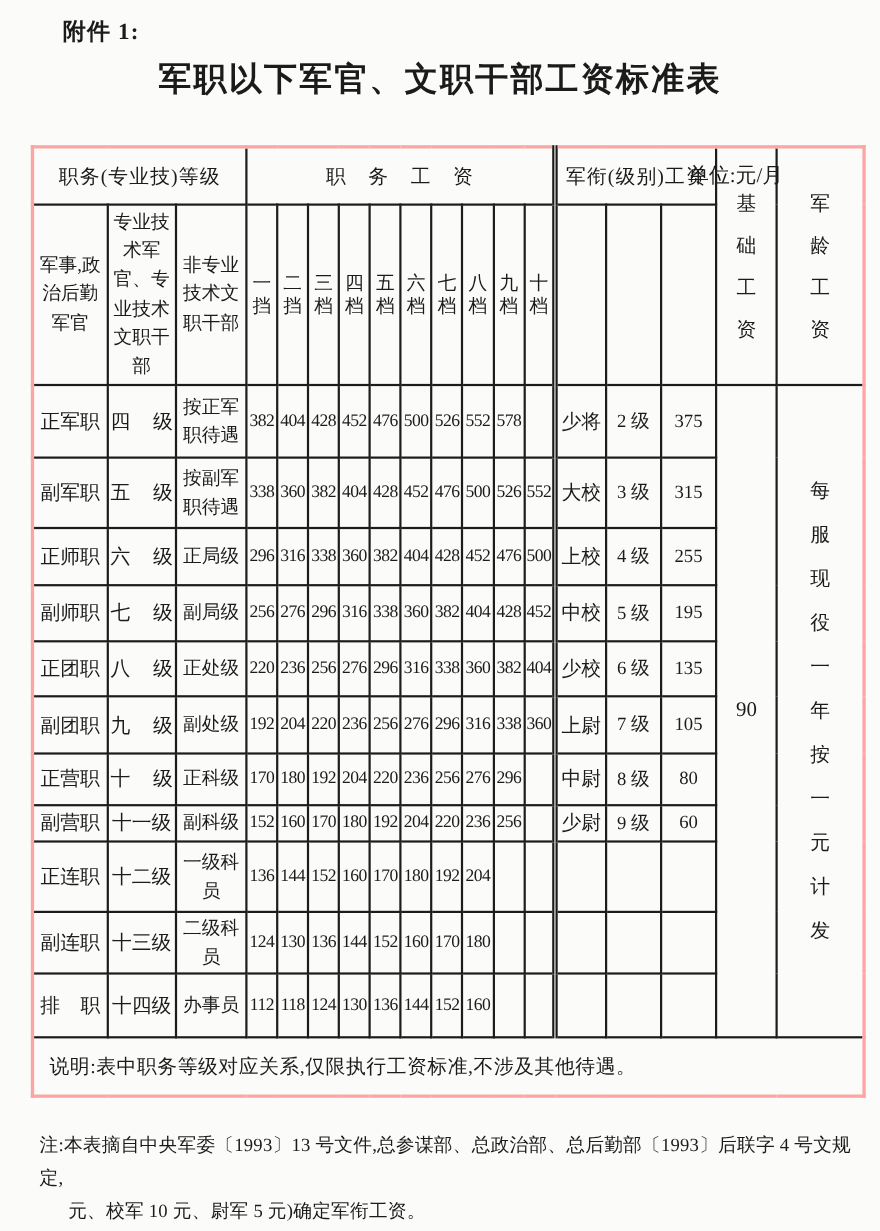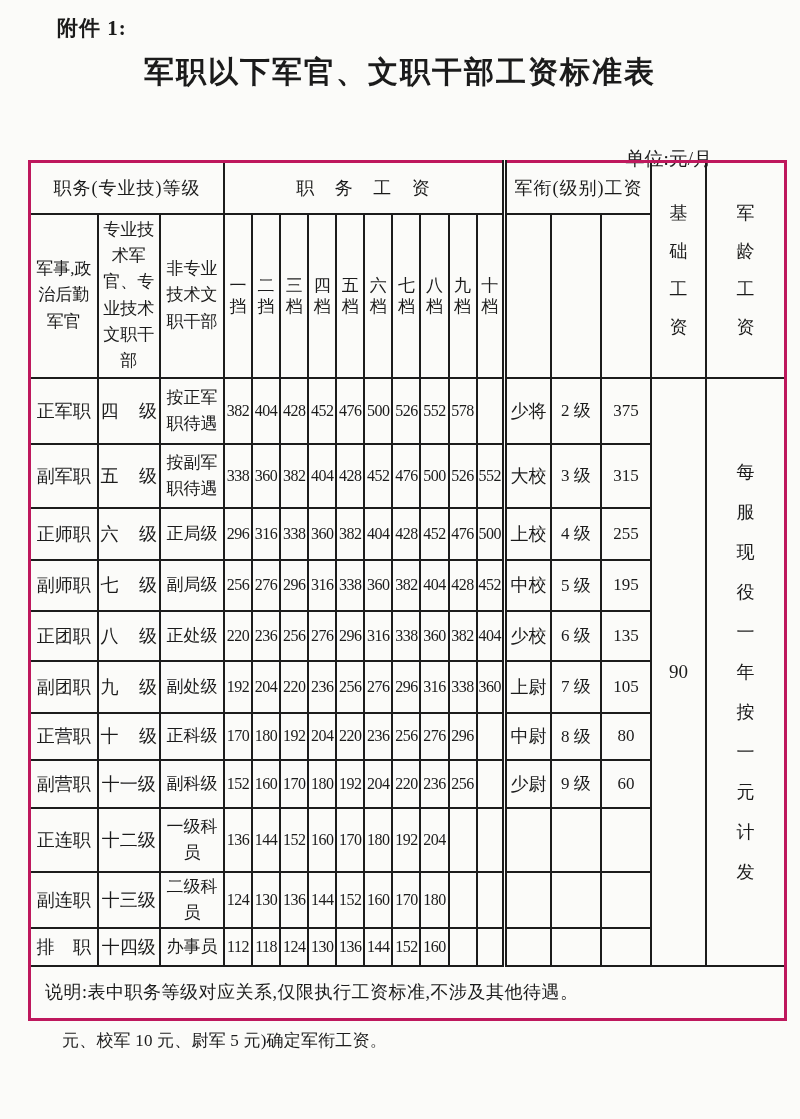--- a/index.html
+++ b/index.html
@@ -7,23 +7,23 @@
     width:800px;height:1119px;position:relative;
     background:#fbfbf9;color:#1b1b1b;
     font-family:"Liberation Serif","DejaVu Serif",serif;
     overflow:hidden;
   }
   .attachment{position:absolute;left:57px;top:14px;font-size:21px;font-weight:bold;letter-spacing:1px;}
   .doc-title{position:absolute;left:0;right:0;top:52px;text-align:center;font-size:30px;font-weight:bold;letter-spacing:2px;}
   .unit{position:absolute;right:88px;top:106px;font-size:19px;margin-top:40px;}
 
   table.salary{
-    position:absolute;left:28px;top:160px;width:759px;
+    position:absolute;left:28px;top:132px;width:759px;
     border-collapse:collapse;table-layout:fixed;
-    border:3px solid #be185d;
+    border:3px solid #fca5a5;
   }
   th,td{
     border:2px solid #1c1c1c;
     text-align:center;vertical-align:middle;
     padding:0;font-weight:normal;
     overflow:hidden;
   }
   tr.hrow1{height:52px;}
   tr.hrow2{height:155px;}
   tr.noterow{height:54px;}
@@ -251,21 +251,21 @@
         <td class="c-val">220</td>
         <td class="c-val">236</td>
         <td class="c-val">256</td>
         <td class="c-val">276</td>
         <td class="c-val">296</td>
         <td class="c-val"></td>
         <td class="c-rank dbl">中尉</td>
         <td class="c-rlevel">8 级</td>
         <td class="c-rsal">80</td>
       </tr>
-      <tr style="height: 48px;">
+      <tr style="height: 33px;">
         <td class="c-pos">副营职</td>
         <td class="c-grade">十一级</td>
         <td class="c-civ">副科级</td>
         <td class="c-val">152</td>
         <td class="c-val">160</td>
         <td class="c-val">170</td>
         <td class="c-val">180</td>
         <td class="c-val">192</td>
         <td class="c-val">204</td>
         <td class="c-val">220</td>
@@ -305,21 +305,21 @@
         <td class="c-val">152</td>
         <td class="c-val">160</td>
         <td class="c-val">170</td>
         <td class="c-val">180</td>
         <td class="c-val"></td>
         <td class="c-val"></td>
         <td class="c-rank dbl"></td>
         <td class="c-rlevel"></td>
         <td class="c-rsal"></td>
       </tr>
-      <tr style="height: 38px;">
+      <tr style="height: 58px;">
         <td class="c-pos">排 职</td>
         <td class="c-grade">十四级</td>
         <td class="c-civ">办事员</td>
         <td class="c-val">112</td>
         <td class="c-val">118</td>
         <td class="c-val">124</td>
         <td class="c-val">130</td>
         <td class="c-val">136</td>
         <td class="c-val">144</td>
         <td class="c-val">152</td>
@@ -332,14 +332,15 @@
       </tr>
     </tbody>
   <tfoot>
     <tr class="noterow">
       <td colspan="18" class="note-cell">说明:表中职务等级对应关系,仅限执行工资标准,不涉及其他待遇。</td>
     </tr>
   </tfoot>
 </table>
 
 <div class="footnote">
+  <div>注:本表摘自中央军委〔1993〕13 号文件,总参谋部、总政治部、总后勤部〔1993〕后联字 4 号文规定,</div>
   <div class="indent">元、校军 10 元、尉军 5 元)确定军衔工资。</div>
 </div>
 
 </body></html>

